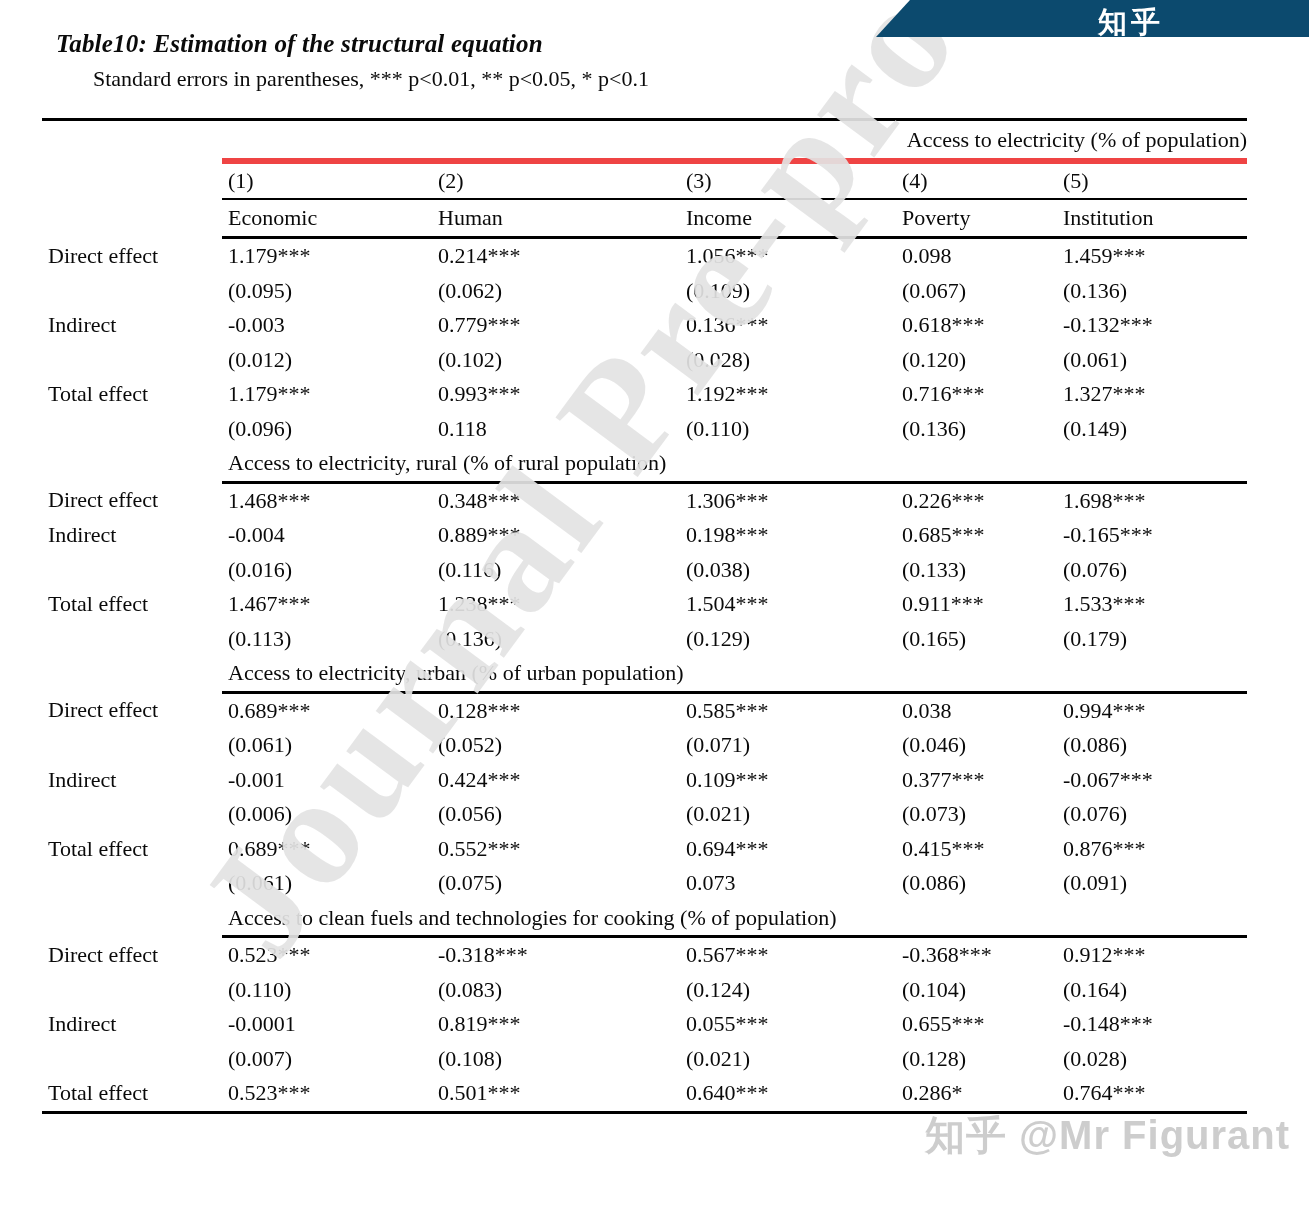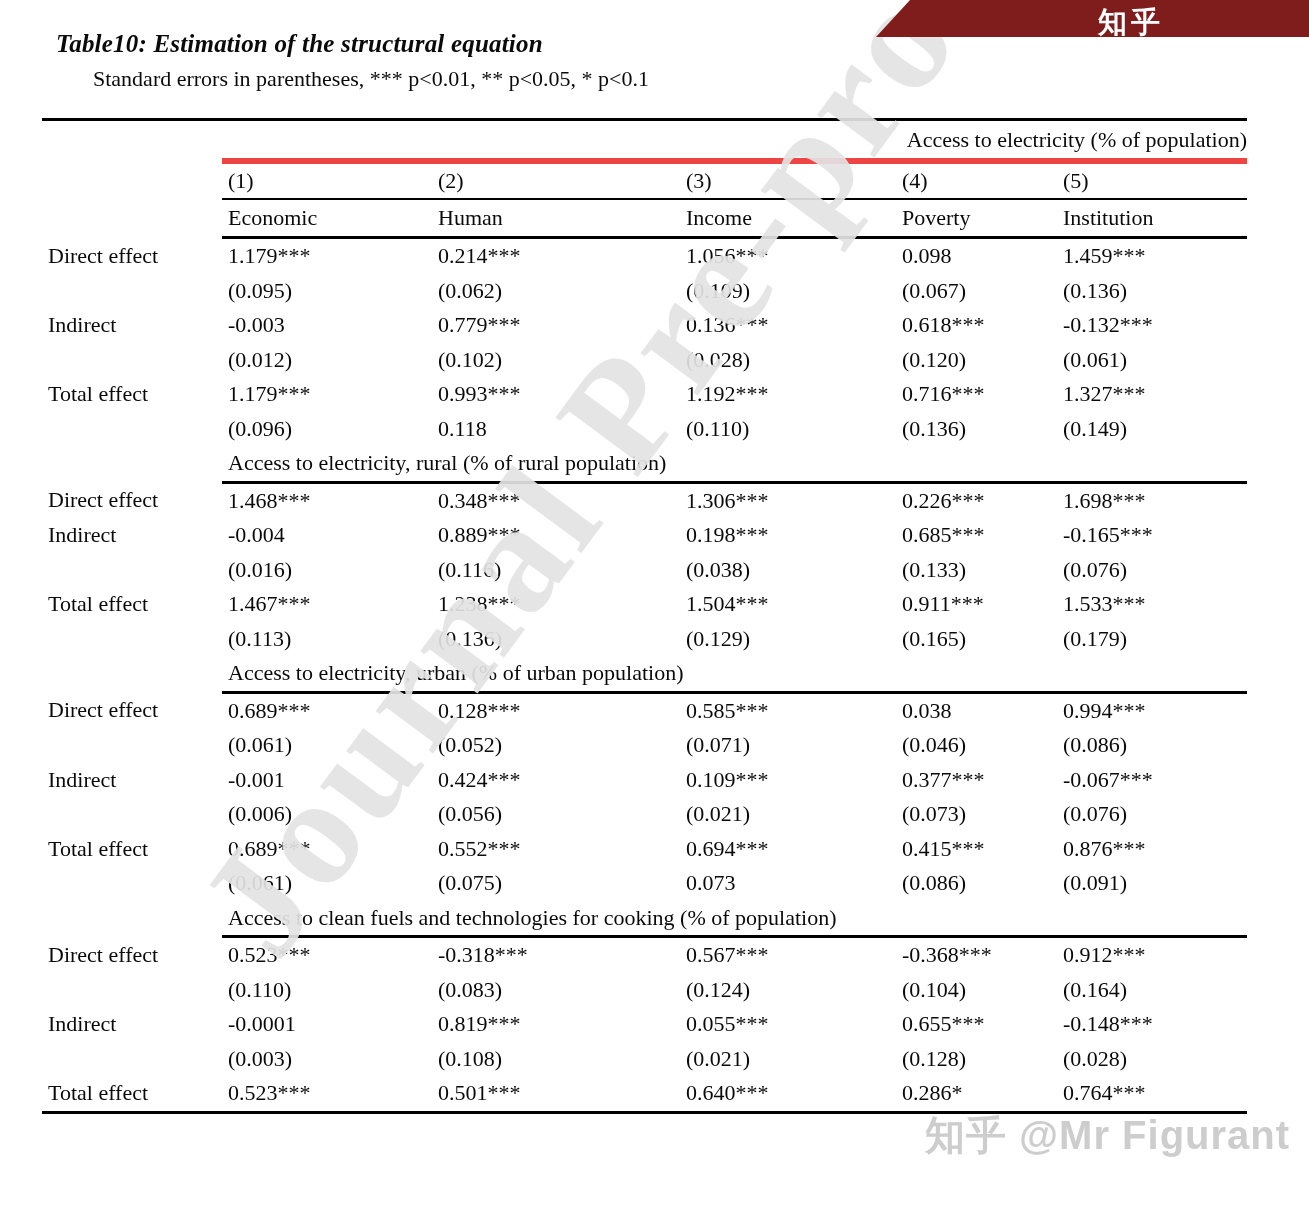--- a/index.html
+++ b/index.html
@@ -27,21 +27,21 @@
 
   .wm-diag{position:absolute;left:235px;top:845px;z-index:5;
            transform:rotate(-53.5deg);transform-origin:0 50%;
            font-family:"Liberation Serif",serif;font-size:155px;font-weight:bold;
            letter-spacing:6px;color:rgba(227,227,227,0.92);white-space:nowrap;
            pointer-events:none;}
   .wm-credit{position:absolute;left:925px;top:1108px;z-index:6;
              font-family:"Liberation Sans",sans-serif;font-size:40px;font-weight:600;
              letter-spacing:1px;color:rgba(198,198,198,0.88);white-space:nowrap;
              pointer-events:none;}
-  .badge{position:absolute;left:876px;top:0;width:433px;height:37px;background:#7f1d1d;
+  .badge{position:absolute;left:876px;top:0;width:433px;height:37px;background:#0c4a6e;
          clip-path:polygon(34px 0,100% 0,100% 100%,0 100%);z-index:7;}
   .badge-logo{position:absolute;left:222px;top:3px;color:#ffffff;
               font-family:"Liberation Sans",sans-serif;font-size:29px;font-weight:bold;
               letter-spacing:4px;}
 </style>
 </head>
 <body>
 
 <div class="page">
 
@@ -247,21 +247,21 @@
         <tr>
           <td>Indirect</td>
           <td>-0.0001</td>
           <td>0.819***</td>
           <td>0.055***</td>
           <td>0.655***</td>
           <td>-0.148***</td>
         </tr>
         <tr>
           <td></td>
-          <td>(0.003)</td>
+          <td>(0.007)</td>
           <td>(0.108)</td>
           <td>(0.021)</td>
           <td>(0.128)</td>
           <td>(0.028)</td>
         </tr>
         <tr>
           <td>Total effect</td>
           <td>0.523***</td>
           <td>0.501***</td>
           <td>0.640***</td>

